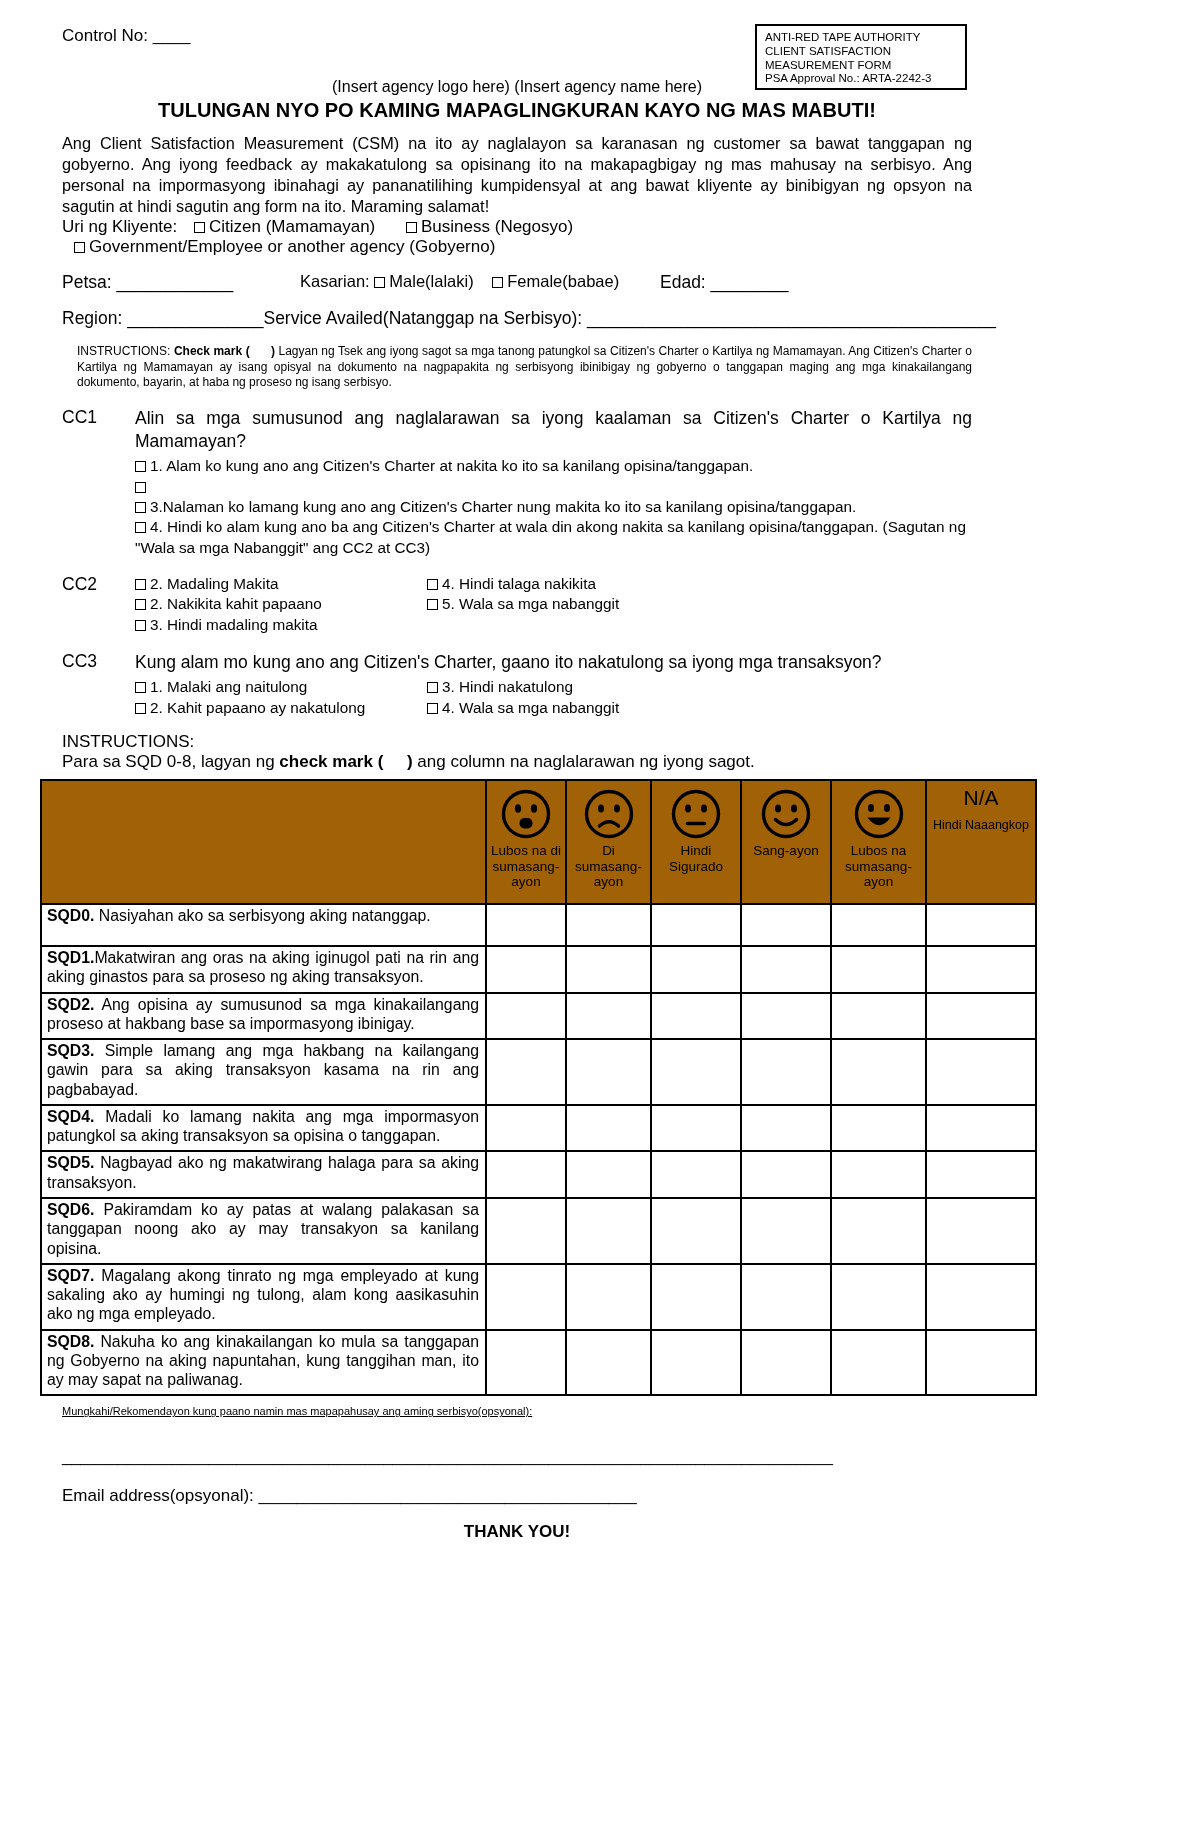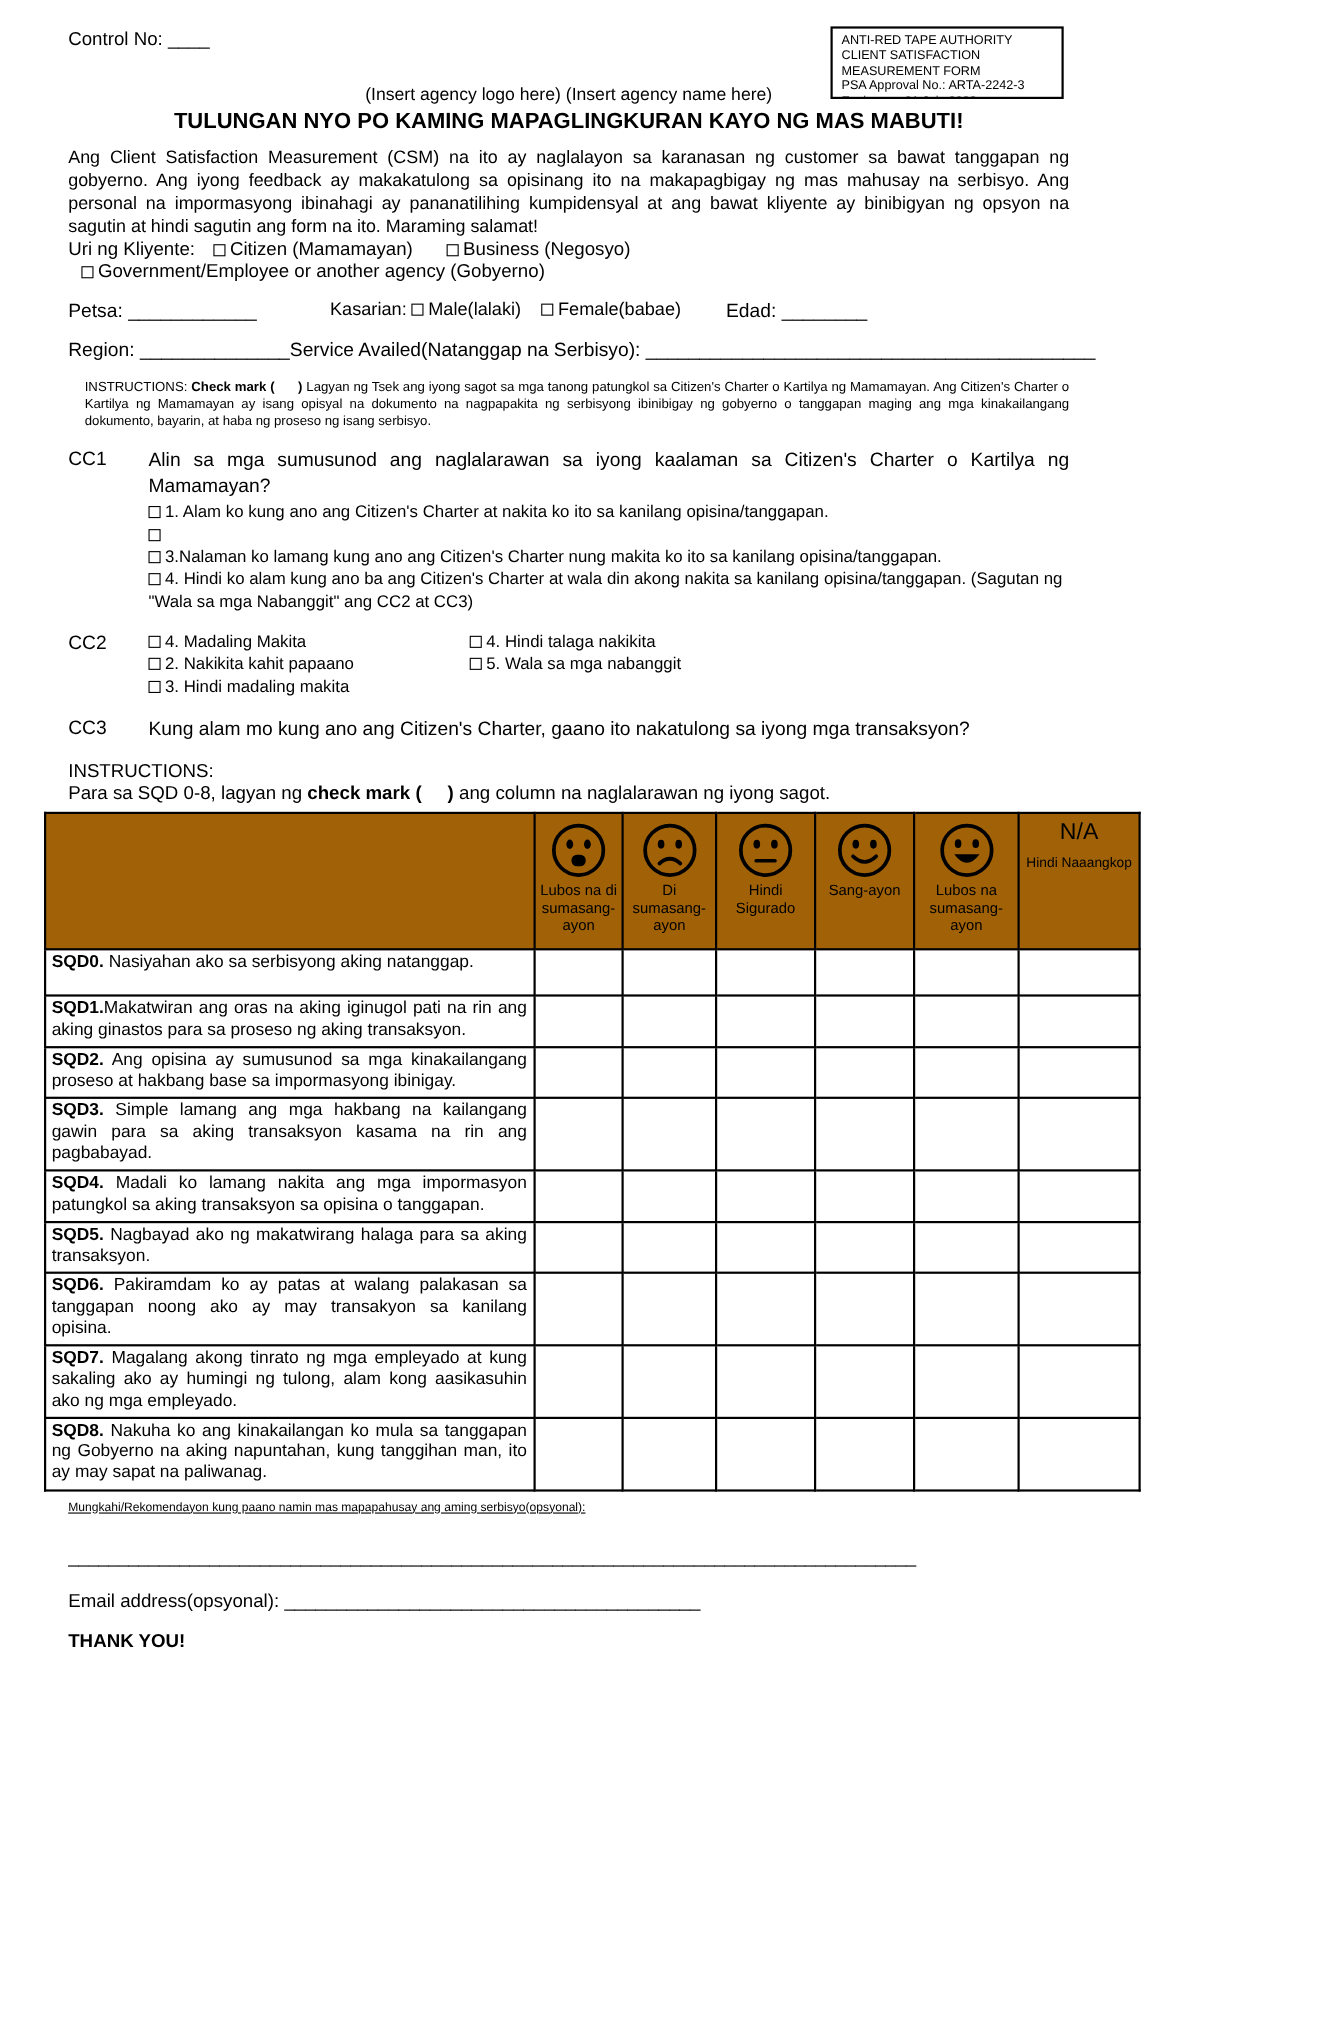--- a/index.html
+++ b/index.html
@@ -66,21 +66,21 @@
   .na-big { font-size:21px; margin-top:1px; }
   .na-sub { font-size:12.5px; line-height:1.2; margin-top:8px; }
   td.desc { padding:1px 6px 5px 5px; font-size:15.8px; line-height:1.22; text-align:justify; vertical-align:top; background:#fff; }
   td.desc .code { font-weight:bold; }
   tr.row-tall td { height:42px; }
   td.ans { background:#fff; }
 
   .suggest { margin:9px 0 0 0; font-size:11px;text-decoration:underline; }
   .sline   { margin:30px 0 0 0; font-size:16.5px; letter-spacing:0; }
   .email   { margin:20px 0 0 0; font-size:17px; }
-  .thanks  { margin:16px 0 0 0; font-size:17px; font-weight:bold; text-align:left; }
+  .thanks  { margin:16px 0 0 0; font-size:17px; font-weight:bold; text-align:center; }
   .blank { white-space:nowrap; }
 </style>
 </head>
 <body>
 
 <div class="content">
 
   <div class="control-no blank">Control No: ____</div>
 
   <div class="arta-box">
@@ -144,33 +144,39 @@
       <div class="opt"><span class="cb"></span></div>
       <div class="opt"><span class="cb"></span><span>3.Nalaman ko lamang kung ano ang Citizen's Charter nung makita ko ito sa kanilang opisina/tanggapan.</span></div>
       <div class="opt"><span class="cb"></span><span>4. Hindi ko alam kung ano ba ang Citizen's Charter at wala din akong nakita sa kanilang opisina/tanggapan. (Sagutan ng "Wala sa mga Nabanggit" ang CC2 at CC3)</span></div>
     </div>
   </div>
 
   <div class="cc">
     <div class="cc-code">CC2</div>
     <div class="cc-body">
       <div class="opt-grid">
-        <div class="opt"><span class="cb"></span><span>4. Madaling Makita</span></div>
+        <div class="opt"><span class="cb"></span><span>2. Madaling Makita</span></div>
         <div class="opt"><span class="cb"></span><span>4. Hindi talaga nakikita</span></div>
         <div class="opt"><span class="cb"></span><span>2. Nakikita kahit papaano</span></div>
         <div class="opt"><span class="cb"></span><span>5. Wala sa mga nabanggit</span></div>
         <div class="opt"><span class="cb"></span><span>3. Hindi madaling makita</span></div>
       </div>
     </div>
   </div>
 
   <div class="cc">
     <div class="cc-code">CC3</div>
     <div class="cc-body">
       <div class="cc-q">Kung alam mo kung ano ang Citizen's Charter, gaano ito nakatulong sa iyong mga transaksyon?</div>
+      <div class="opt-grid">
+        <div class="opt"><span class="cb"></span><span>1. Malaki ang naitulong</span></div>
+        <div class="opt"><span class="cb"></span><span>3. Hindi nakatulong</span></div>
+        <div class="opt"><span class="cb"></span><span>2. Kahit papaano ay nakatulong</span></div>
+        <div class="opt"><span class="cb"></span><span>4. Wala sa mga nabanggit</span></div>
+      </div>
     </div>
   </div>
 
   <p class="instr2-label">INSTRUCTIONS:</p>
   <p class="instr2-line">
     <span>Para sa SQD 0-8, lagyan ng </span><b>check mark (&nbsp;&nbsp;&nbsp;&nbsp;&nbsp;)</b><span> ang column na naglalarawan ng iyong sagot.</span>
   </p>
 
   <table class="sqd">
     <colgroup>

